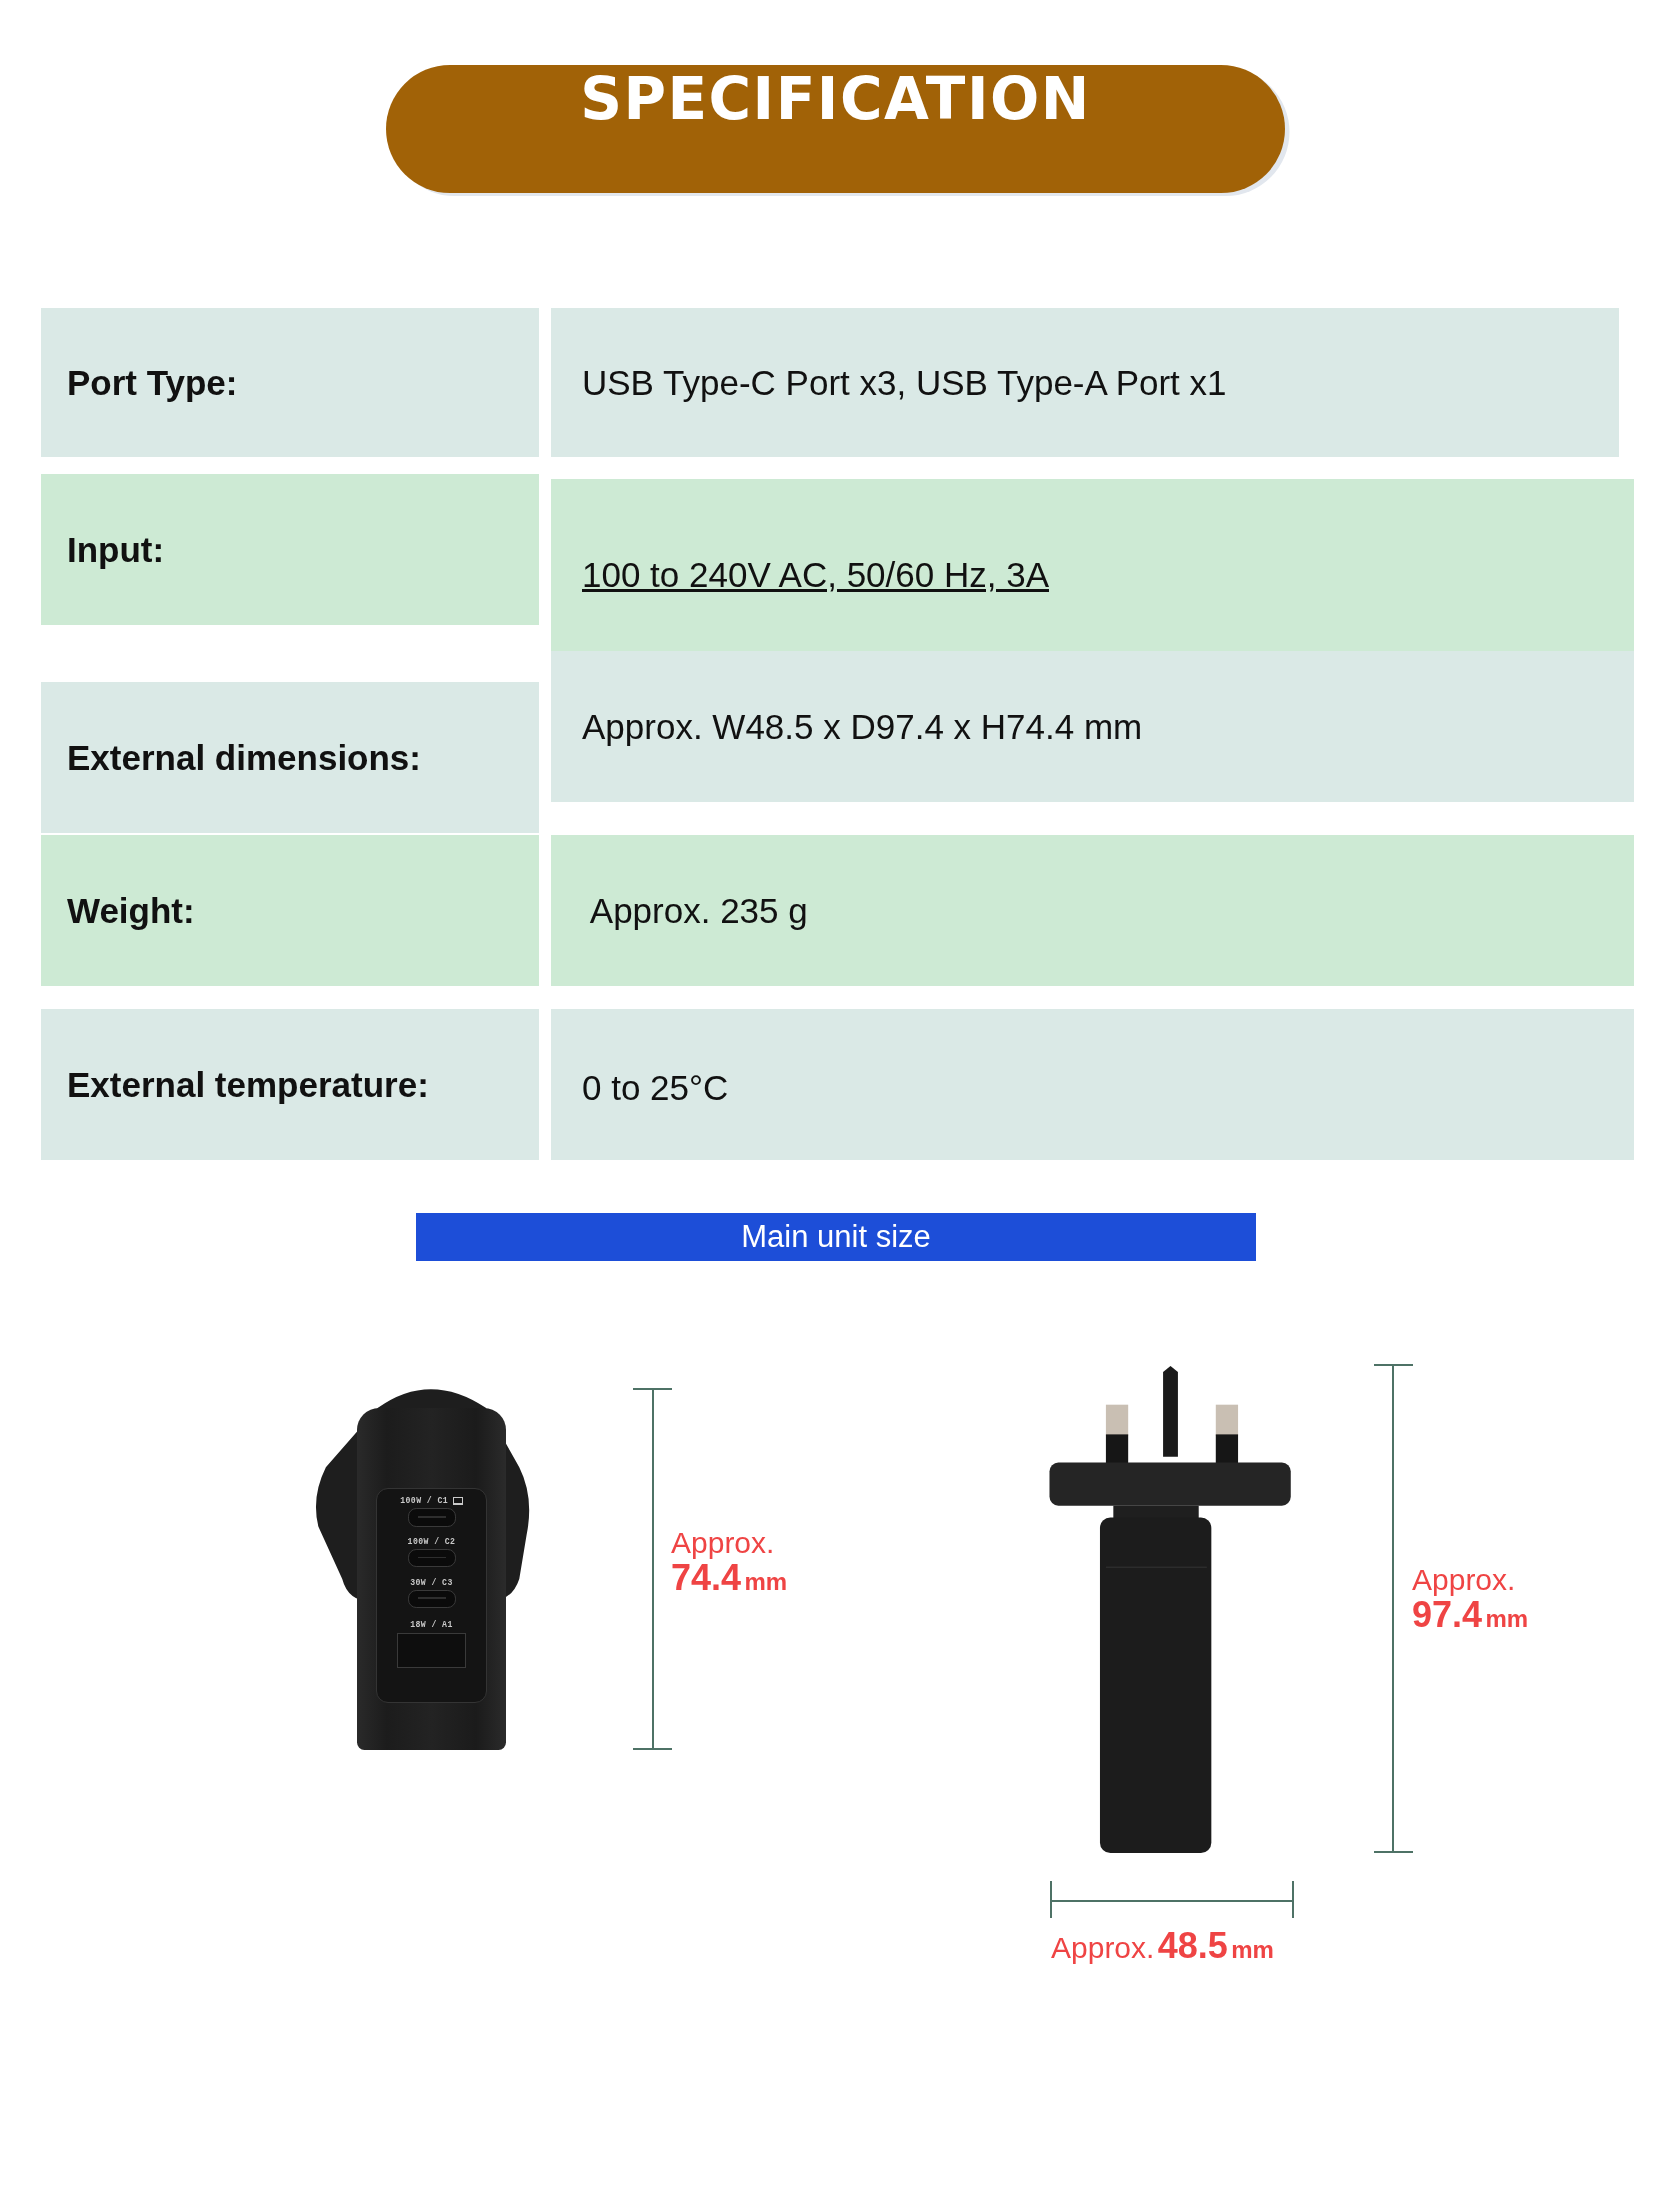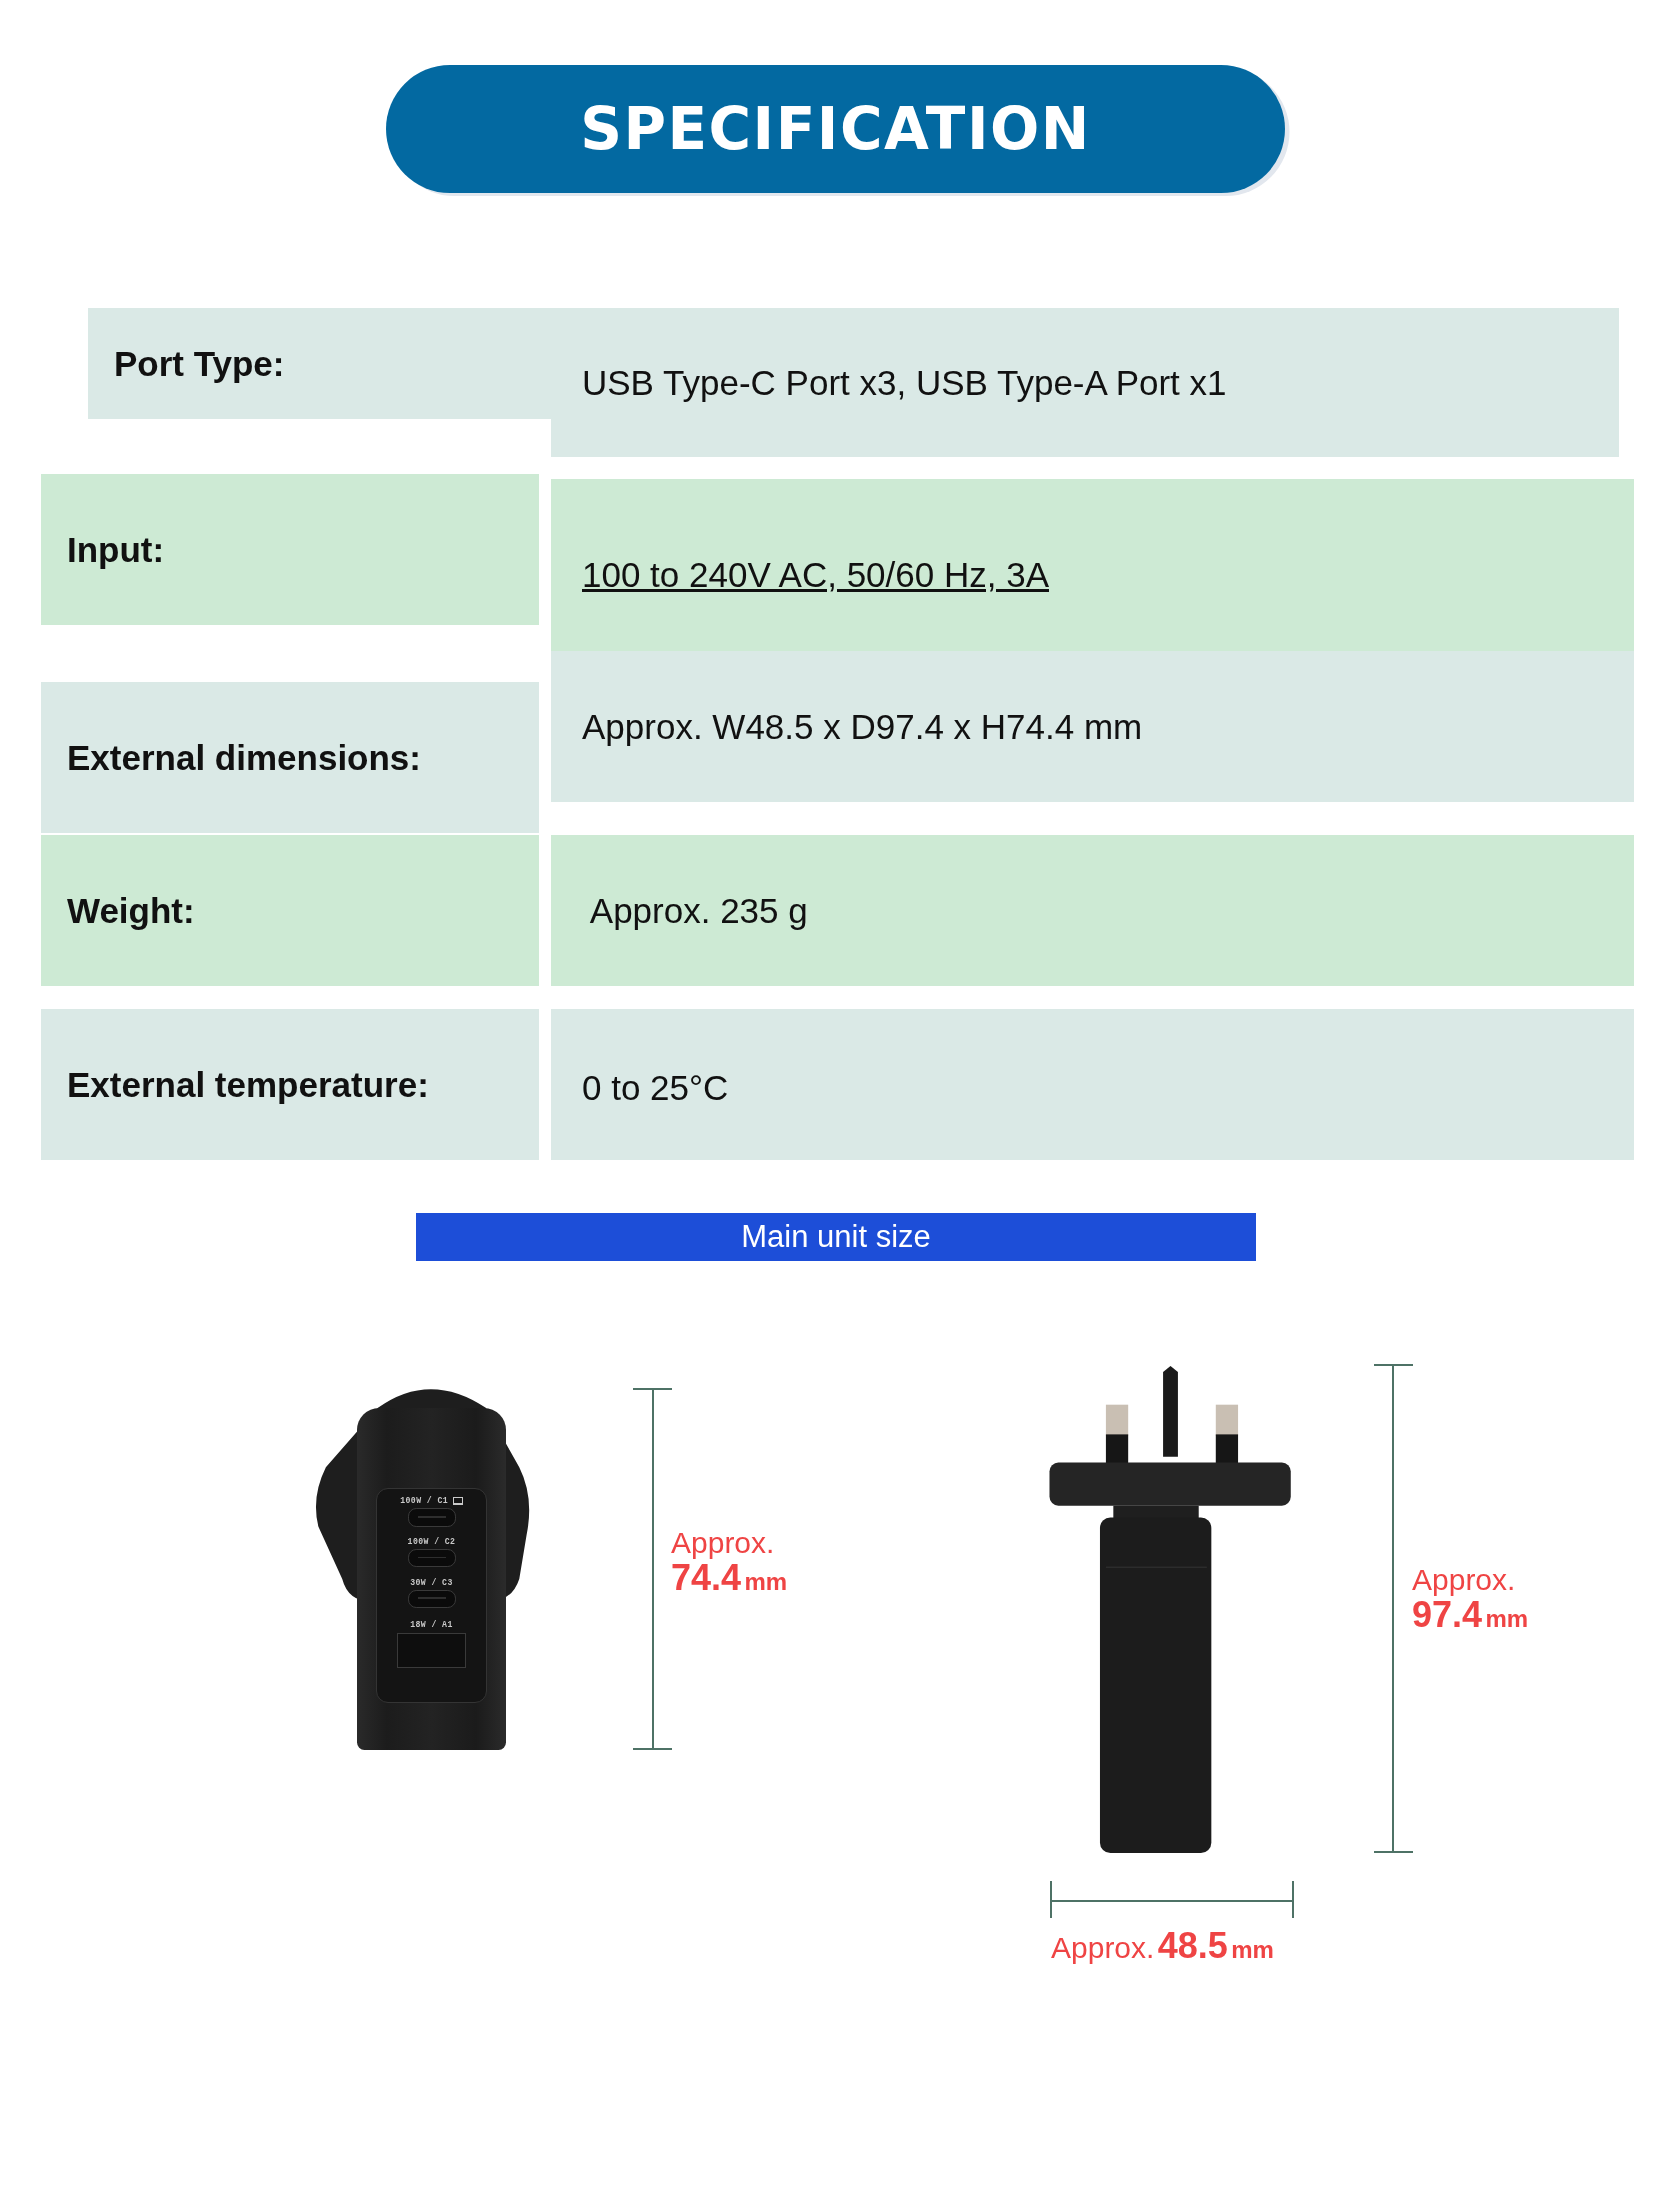--- a/index.html
+++ b/index.html
@@ -1,22 +1,22 @@
 <!DOCTYPE html>
 <html style="font-size:12px"><head>
 <meta charset="utf-8">
 <style>
   html, body { margin:0; padding:0; background:#ffffff; }
   body { width:1672px; height:2205px; position:relative; overflow:hidden;
          font-family:"Liberation Sans", "DejaVu Sans", sans-serif; color:#111; }
   .abs { position:absolute; }
 
   
-  .title-pill { left:386px; top:65px; width:899px; height:128px; background:#0369a1;
-    border-radius:64px; box-shadow:4.5px 3px 0 #e2e7ee; display:flex; align-items:center; justify-content:center; }
+  .title-pill { left:386px; top:65px; width:899px; height:128px; background:#a16207;
+    border-radius:64px; box-shadow:4.5px 3px 0 #e2e7ee; display:flex; justify-content:center; }
   .title-pill span { color:#fff; font-family:"DejaVu Sans", sans-serif; font-weight:bold;
     font-size:58px; letter-spacing:1.5px; }
 
   
   .cell { display:flex; align-items:center; box-sizing:border-box; }
   .cell.label { left:41px; width:498px; padding-left:26px; font-weight:bold; font-size:35px; }
   .cell.value { left:551px; width:1083px; padding-left:31px; font-size:35px; }
   .c-blue { background:#dae9e6; }
   .c-green { background:#cdead4; }
 
@@ -40,21 +40,21 @@
   .usba { width:67px; height:33px; border:1.5px solid #3a3a3a; background:#0e0e0e; margin:3.7px auto 0; position:relative; }
 </style>
 </head>
 <body>
 
 <div class="abs title-pill">
   <span>SPECIFICATION</span>
 </div>
 
 <div>
-  <div class="abs cell label c-blue" style="top:308px;height:111px;margin-left:47px;">Port Type:</div>
+  <div class="abs cell label c-blue" style="top:308px;height:149px;">Port Type:</div>
   <div class="abs cell value c-blue" style="top:308px;height:149px;width:1068px;">USB Type-C Port x3, USB Type-A Port x1</div>
 
   <div class="abs cell label c-green" style="top:474px;height:151px;">Input:</div>
   <div class="abs cell value c-green" style="top:479px;height:192px;text-decoration:underline;">100 to 240V AC, 50/60 Hz, 3A</div>
 
   <div class="abs cell label c-blue" style="top:682px;height:151px;">External dimensions:</div>
   <div class="abs cell value c-blue" style="top:651px;height:151px;">Approx. W48.5 x D97.4 x H74.4 mm</div>
 
   <div class="abs cell label c-green" style="top:835px;height:151px;">Weight:</div>
   <div class="abs cell value c-green" style="top:835px;height:151px;white-space:pre;"> Approx. 235 g</div>

